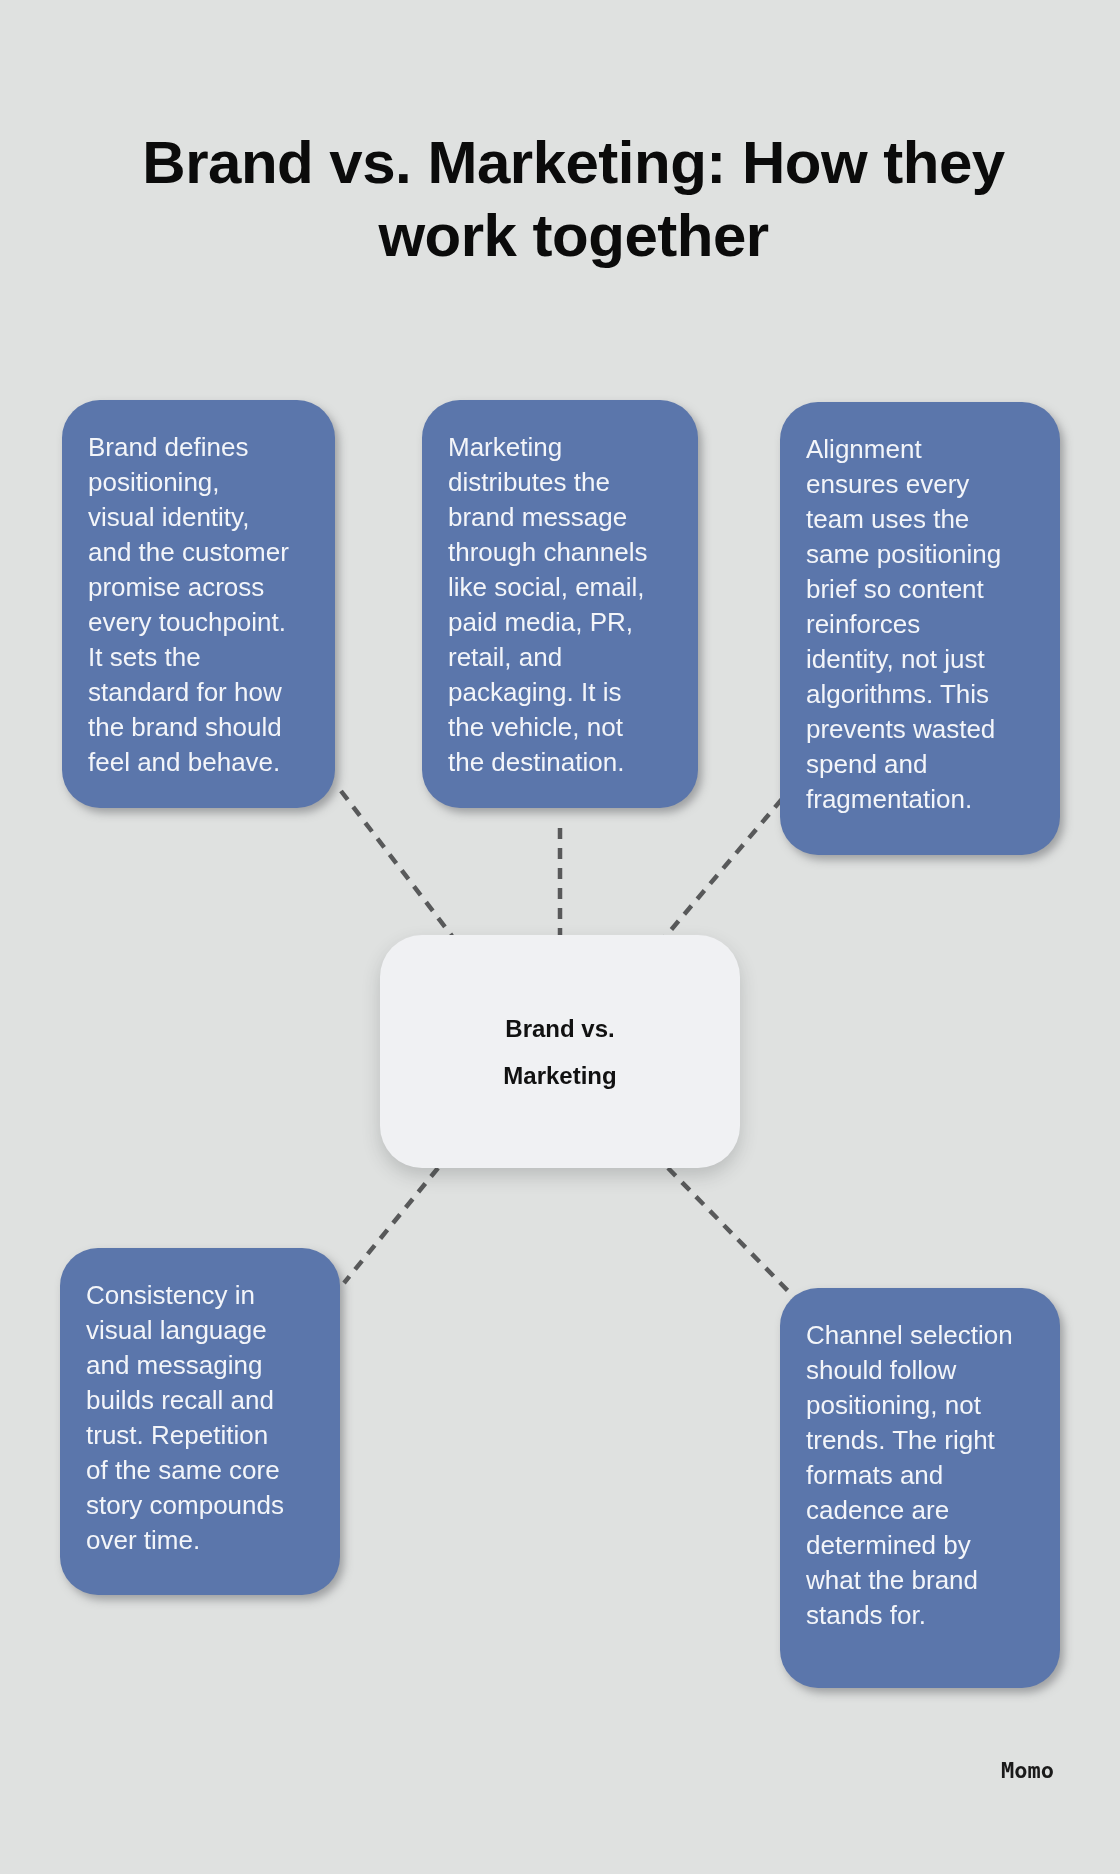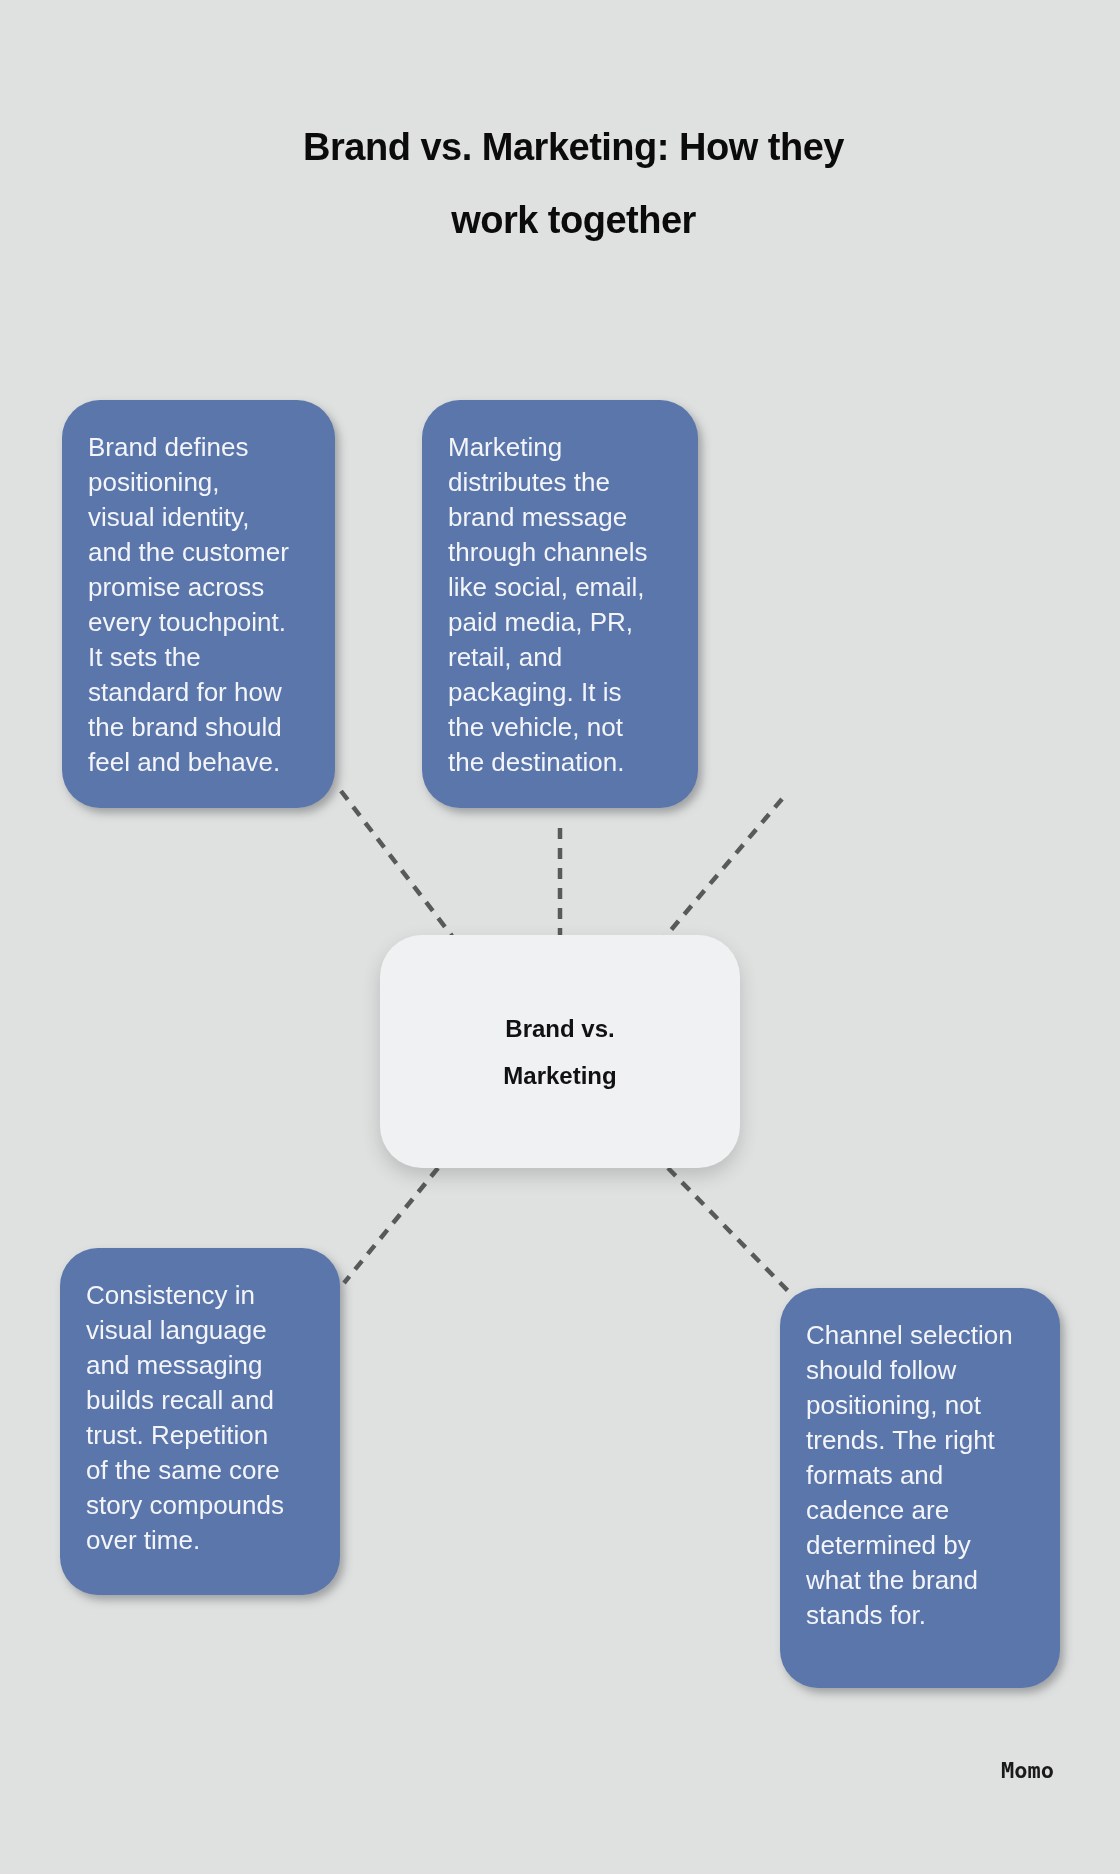--- a/index.html
+++ b/index.html
@@ -18,21 +18,21 @@
     width:1120px;
     height:1874px;
     background:var(--bg);
     font-family:"Liberation Sans", sans-serif;
     overflow:hidden;
   }
   .page-title{
     position:absolute;
     left:0; right:0; top:86px;
     text-align:center;
-    font-size:38px;
+    font-size:60px;
     font-weight:700;
     line-height:73px;
     letter-spacing:-0.5px;
     color:var(--title-color);
     white-space:pre-line;
     margin-left:27px;
   }
   .connector-layer{
     position:absolute;
     left:0; top:0;
@@ -120,20 +120,31 @@
 distributes the
 brand message
 through channels
 like social, email,
 paid media, PR,
 retail, and
 packaging. It is
 the vehicle, not
 the destination.</div>
 
+  <div class="branch branch-3">Alignment
+ensures every
+team uses the
+same positioning
+brief so content
+reinforces
+identity, not just
+algorithms. This
+prevents wasted
+spend and
+fragmentation.</div>
 
   <div class="center-node">Brand vs.
 Marketing</div>
 
   <div class="branch branch-4">Consistency in
 visual language
 and messaging
 builds recall and
 trust. Repetition
 of the same core

